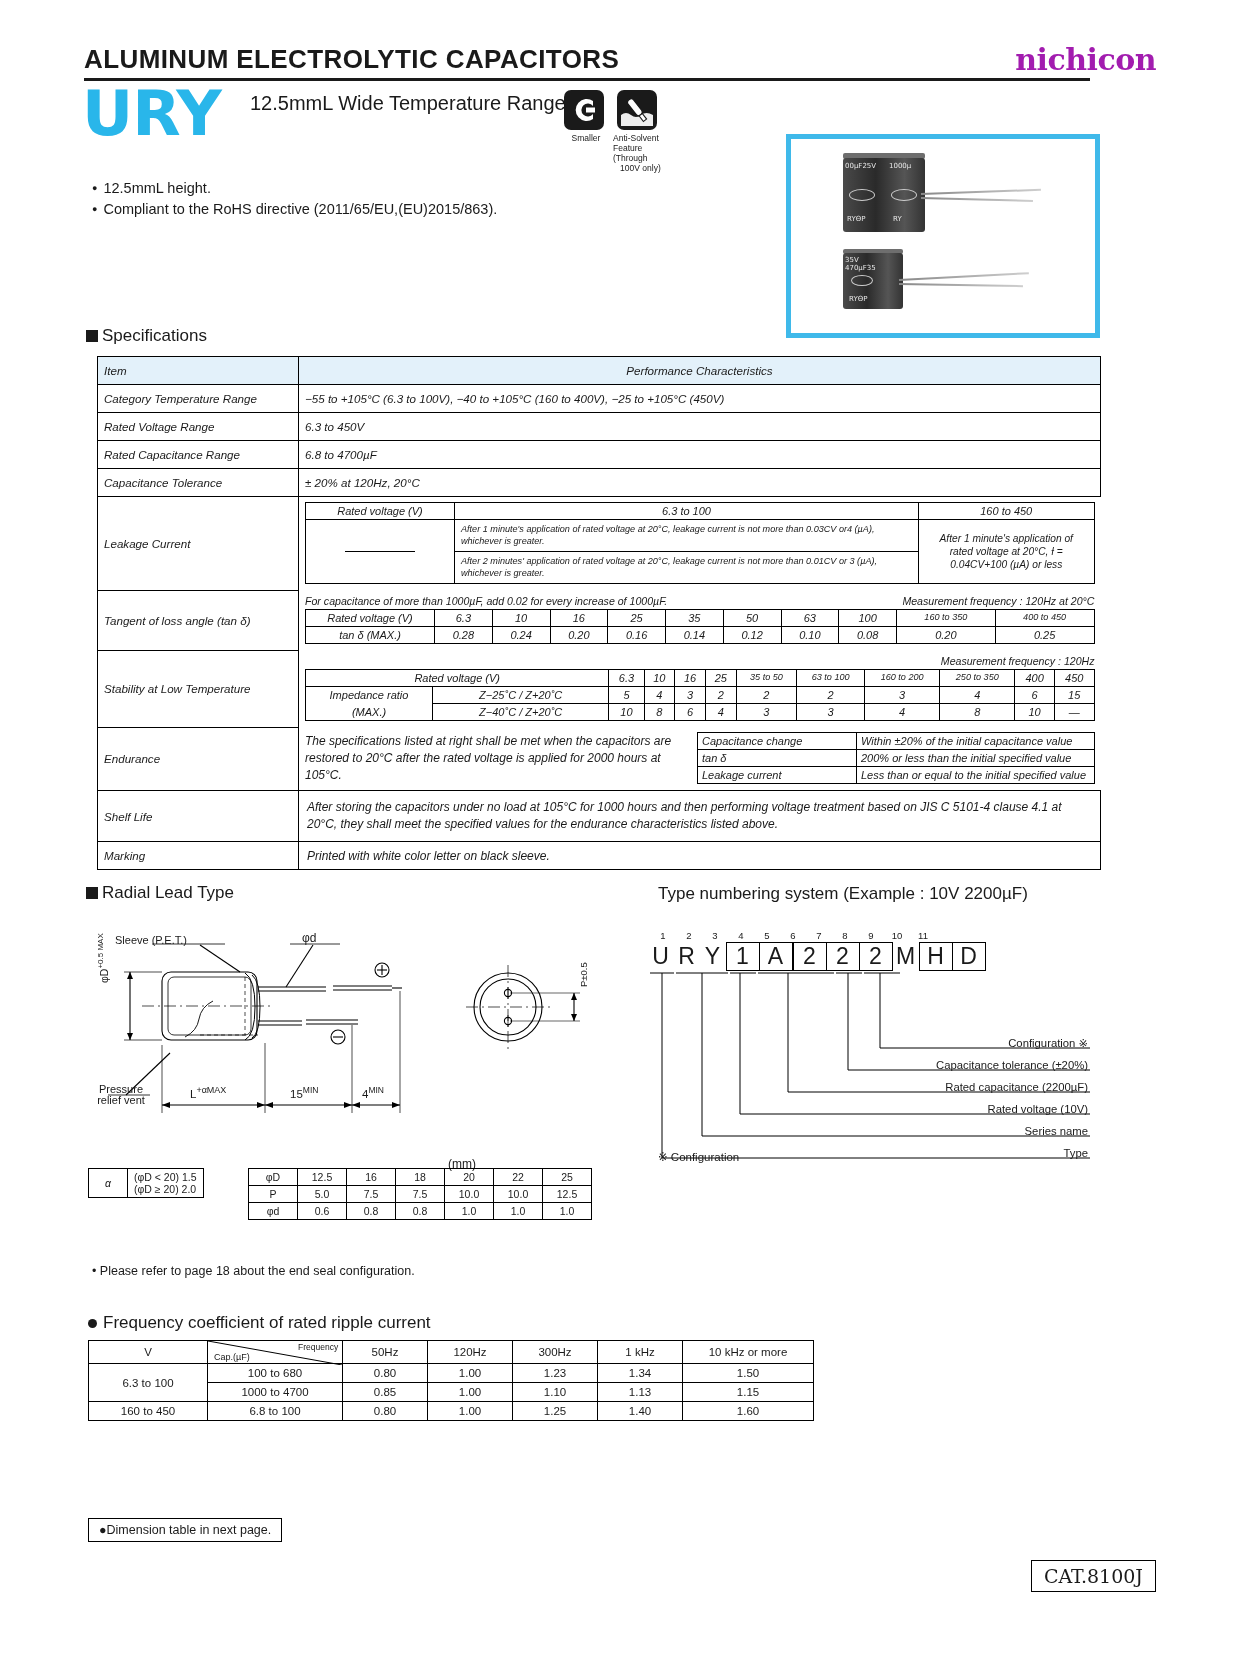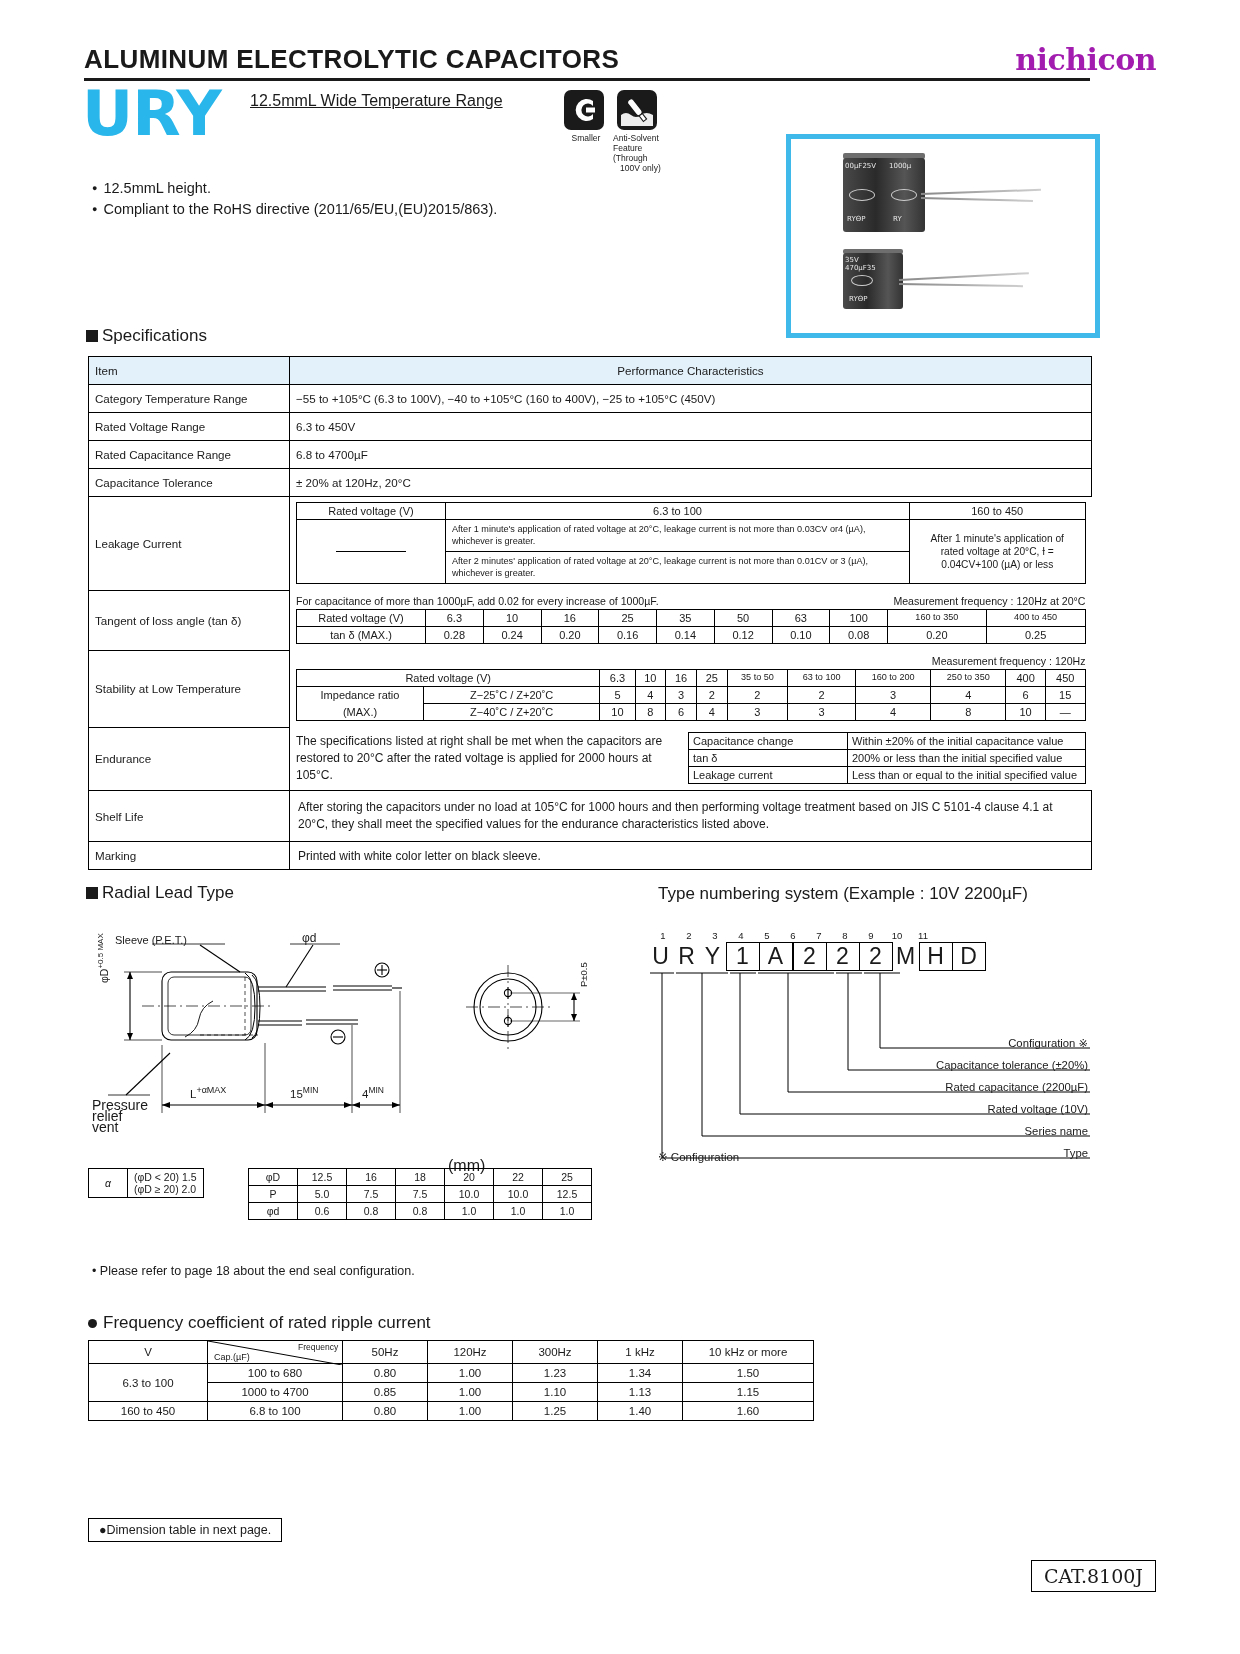--- a/index.html
+++ b/index.html
@@ -11,21 +11,21 @@
   .page{position:absolute;left:0;top:0;width:1240px;height:1654px;overflow:hidden;}
 
   
   .hdr-title{position:absolute;left:84px;top:44px;font-size:26px;font-weight:bold;letter-spacing:.4px;}
   .hdr-rule{position:absolute;left:84px;top:78px;width:1006px;height:3px;background:#1a1a1a;}
   .brand{position:absolute;right:84px;top:42px;font-family:"DejaVu Serif","Liberation Serif",serif;
          font-size:30px;font-weight:bold;color:#a21caf;letter-spacing:-.5px;}
 
   .series{position:absolute;left:82px;top:82px;font-size:63px;font-weight:bold;color:#29b6ea;
           letter-spacing:-1px;line-height:1;font-family:"DejaVu Sans","Liberation Sans",sans-serif;}
-  .series-sub{position:absolute;left:250px;top:92px;font-size:16px;text-decoration:underline;}
+  .series-sub{position:absolute;left:250px;top:92px;font-size:20px;}
 
   .badge{position:absolute;width:40px;height:40px;background:#1a1a1a;border-radius:7px;}
   .badge.b1{left:564px;top:90px;}
   .badge.b2{left:617px;top:90px;}
   .badge-cap{position:absolute;font-size:8.5px;line-height:10px;}
   .badge-cap.c1{left:563px;top:133px;width:46px;text-align:center;}
   .badge-cap.c2{left:613px;top:133px;width:60px;}
   .badge svg{display:block;}
 
   .bullets{position:absolute;left:92px;top:178px;font-size:14.5px;line-height:21px;}
@@ -42,21 +42,21 @@
   .cap-txt{position:absolute;color:#e8e8e8;font-size:7px;font-family:"DejaVu Sans",sans-serif;}
   .cap-oval{position:absolute;border:1.2px solid #ccc;border-radius:50%;}
 
   
   .sec-h{position:absolute;font-size:17px;}
   .sec-h .sq{display:inline-block;width:12px;height:12px;background:#1a1a1a;margin-right:4px;vertical-align:-1px;}
   .sec-h .dot{display:inline-block;width:9px;height:9px;background:#1a1a1a;border-radius:50%;margin-right:6px;vertical-align:0px;}
 
   
   table{border-collapse:collapse;}
-  .spec{position:absolute;left:88px;top:356px;width:1004px;font-size:11.6px;}
+  .spec{position:absolute;left:97px;top:356px;width:1004px;font-size:11.6px;font-style:italic;}
   .spec td,.spec th{border:1px solid #000;padding:3px 6px;vertical-align:middle;}
   .spec .hd{background:#e3f1fa;font-weight:normal;text-align:left;height:20px;}
   .spec .hd.c{text-align:center;}
   .spec .item{width:188px;height:21px;}
   .spec .nest{border:none;padding:0;}
   .tn{width:100%;border-collapse:collapse;font-size:11px;}
   .tn td{border:1px solid #000;padding:2px 4px;text-align:center;}
   .tn td.l{text-align:left;}
   .small{font-size:10.2px;line-height:13px;}
   .xsmall{font-size:9.1px;line-height:11.5px;}
@@ -406,34 +406,34 @@
         <path d="M484 68 l-3 7 h6 z" fill="#000" stroke="none"></path>
         <path d="M484 96 l-3 -7 h6 z" fill="#000" stroke="none"></path>
       </g>
     </svg>
 
     <div style="position:absolute;left:25px;top:9px;font-size:11px;">Sleeve (P.E.T.)</div>
     <div style="position:absolute;left:212px;top:6px;font-size:12px;">φd</div>
     <div style="position:absolute;left:6px;top:58px;font-size:10.5px;transform:rotate(-90deg);transform-origin:left top;white-space:nowrap;">
       <span>φD</span><sup style="font-size:8px;">+0.5 MAX</sup>
     </div>
-    <div style="position:absolute;left:2px;top:175px;font-size:14px;line-height:11px;width:58px;">Pressure<br>relief vent</div>
+    <div style="position:absolute;left:2px;top:159px;font-size:11px;line-height:11px;text-align:center;width:58px;">Pressure<br>relief vent</div>
     <div style="position:absolute;left:100px;top:160px;font-size:11.5px;">
       <span>L</span><sup style="font-size:9px;">+αMAX</sup>
     </div>
     <div style="position:absolute;left:200px;top:160px;font-size:11.5px;">
       <span>15</span><sup style="font-size:8.5px;">MIN</sup>
     </div>
     <div style="position:absolute;left:272px;top:160px;font-size:11.5px;">
       <span>4</span><sup style="font-size:8.5px;">MIN</sup>
     </div>
     <div style="position:absolute;left:488px;top:62px;font-size:9.5px;transform:rotate(-90deg);transform-origin:left top;white-space:nowrap;">P±0.5</div>
   </div>
 
-  <div style="position:absolute;left:448px;top:1157px;font-size:16px;">(mm)</div>
+  <div style="position:absolute;left:448px;top:1157px;font-size:12px;">(mm)</div>
 
   <table class="dim-tbl" style="left:88px;top:1168px;">
     <tbody>
         <tr>
       <td rowspan="2" style="width:26px;font-style:italic;">α</td>
       <td style="text-align:center;border-bottom:none;padding-bottom:0;margin-top:44px;">(φD &lt; 20) 1.5</td>
     </tr>
     <tr>
       <td style="text-align:left;border-top:none;padding-top:0;">(φD ≥ 20) 2.0</td>
     </tr>

